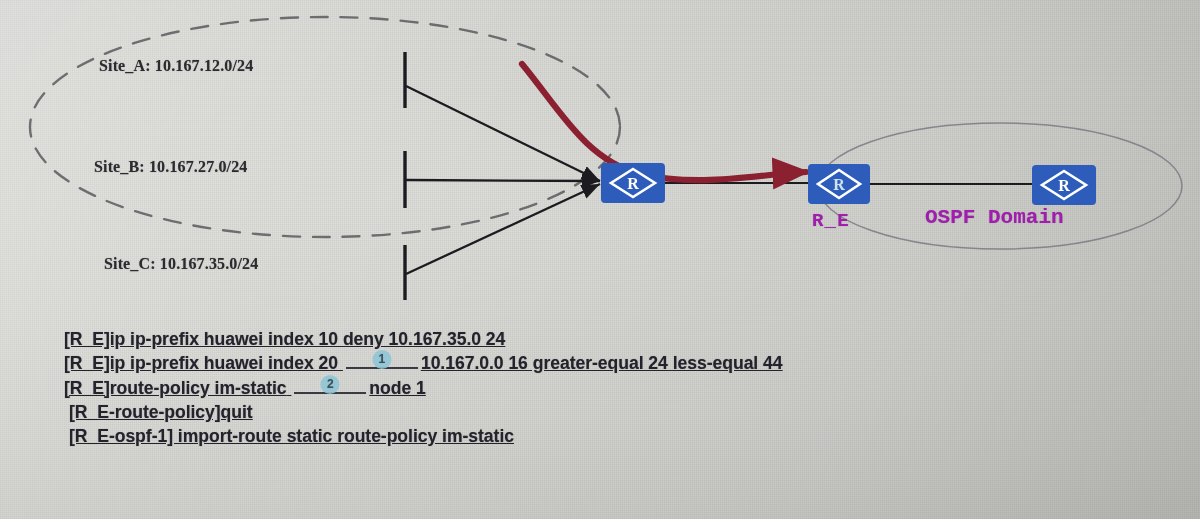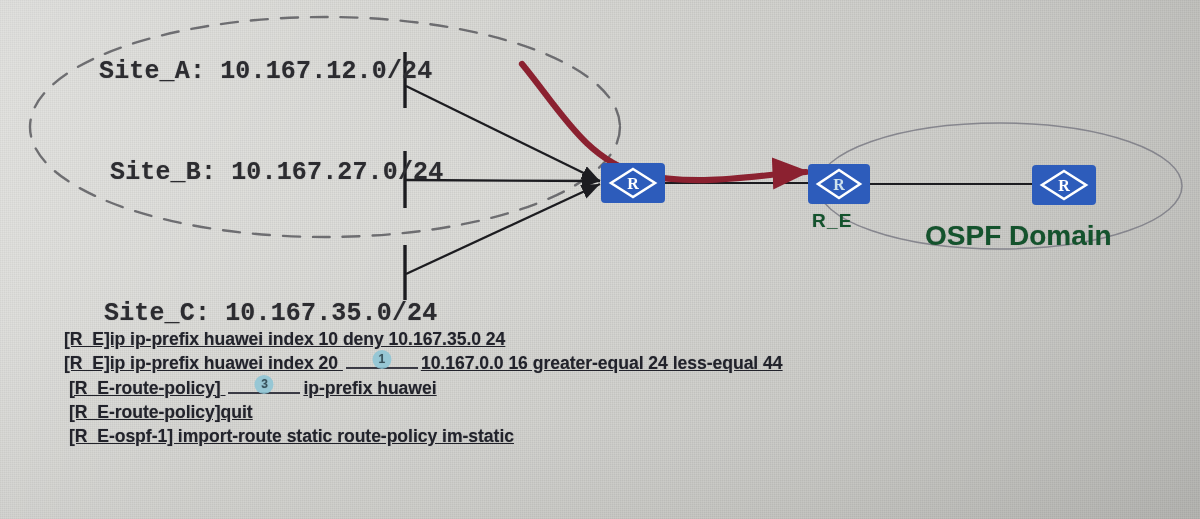--- a/index.html
+++ b/index.html
@@ -27,33 +27,33 @@
       radial-gradient(ellipse 90% 75% at 45% 38%, #dcdcd8 0%, #d4d4d0 58%, #c8c8c4 100%);
   }
   #diagram-svg {
     position: absolute;
     left: 0; top: 0;
     width: 1200px;
     height: 519px;
   }
   .site-label {
     position: absolute;
-    font-family: Liberation Mono, monospace;
-    font-size: 25px;
+    font-family: Liberation Serif, serif;
+    font-size: 16px;
     font-weight: 600;
     color: #2c2c30;
     white-space: nowrap;
     letter-spacing: 0.15px;
     text-shadow: 0 0 1.1px rgba(90,90,95,0.55);
   }
   .node-label {
     position: absolute;
-    font-family: Liberation Sans, sans-serif;
+    font-family: Liberation Mono, monospace;
     font-weight: 700;
-    color: #14532d;
+    color: #a21caf;
     white-space: nowrap;
     text-shadow: 0 0 1.1px rgba(90,90,95,0.5);
   }
   #cli-block {
     position: absolute;
     left: 64px;
     top: 327px;
     width: 1000px;
   }
   .cli-line {
@@ -141,25 +141,25 @@
   </g>
 
   <g>
     <rect x="1032" y="165" width="64" height="40" rx="4" fill="#2d5cbb"></rect>
     <path d="M1064 171 L1086 185 L1064 199 L1042 185 Z" fill="none" stroke="#ffffff" stroke-width="2.6"></path>
     <text x="1064" y="191" text-anchor="middle" font-family="Liberation Serif, serif" font-size="16" font-weight="bold" fill="#ffffff">R</text>
   </g>
 </svg>
 
 <div class="site-label" style="left:99px; top:57px;">Site_A: 10.167.12.0/24</div>
-<div class="site-label" style="left:110px; top:158px;">Site_B: 10.167.27.0/24</div>
-<div class="site-label" style="left:104px; top:255px;margin-top:44px;">Site_C: 10.167.35.0/24</div>
+<div class="site-label" style="left:94px; top:158px;">Site_B: 10.167.27.0/24</div>
+<div class="site-label" style="left:104px; top:255px;">Site_C: 10.167.35.0/24</div>
 
 <div class="node-label" style="left:812px; top:210px; font-size:19px; letter-spacing:1.2px;">R_E</div>
-<div class="node-label" style="left:925px; top:220px; font-size:28px; font-weight:600;">OSPF  Domain</div>
+<div class="node-label" style="left:925px; top:206px; font-size:21px; font-weight:600;">OSPF  Domain</div>
 
 <div id="cli-block">
     <div class="cli-line"><span>[R_E]ip ip-prefix huawei index 10 deny 10.167.35.0 24</span></div>
     <div class="cli-line"><span>[R_E]ip ip-prefix huawei index 20</span> <span class="blank-slot"><span class="blank-num">1</span></span><span>10.167.0.0 16 greater-equal 24 less-equal 44</span></div>
-    <div class="cli-line indent"><span>[R_E-route-policy]</span> <span class="blank-slot"><span class="blank-num">3</span></span><span>ip-prefix huawei</span></div>
+    <div class="cli-line"><span>[R_E]route-policy im-static</span> <span class="blank-slot"><span class="blank-num">2</span></span><span>node 1</span></div>
     <div class="cli-line indent"><span>[R_E-route-policy]quit</span></div>
     <div class="cli-line indent"><span>[R_E-ospf-1] import-route static route-policy im-static</span></div>
   </div>
 
 </body></html>

